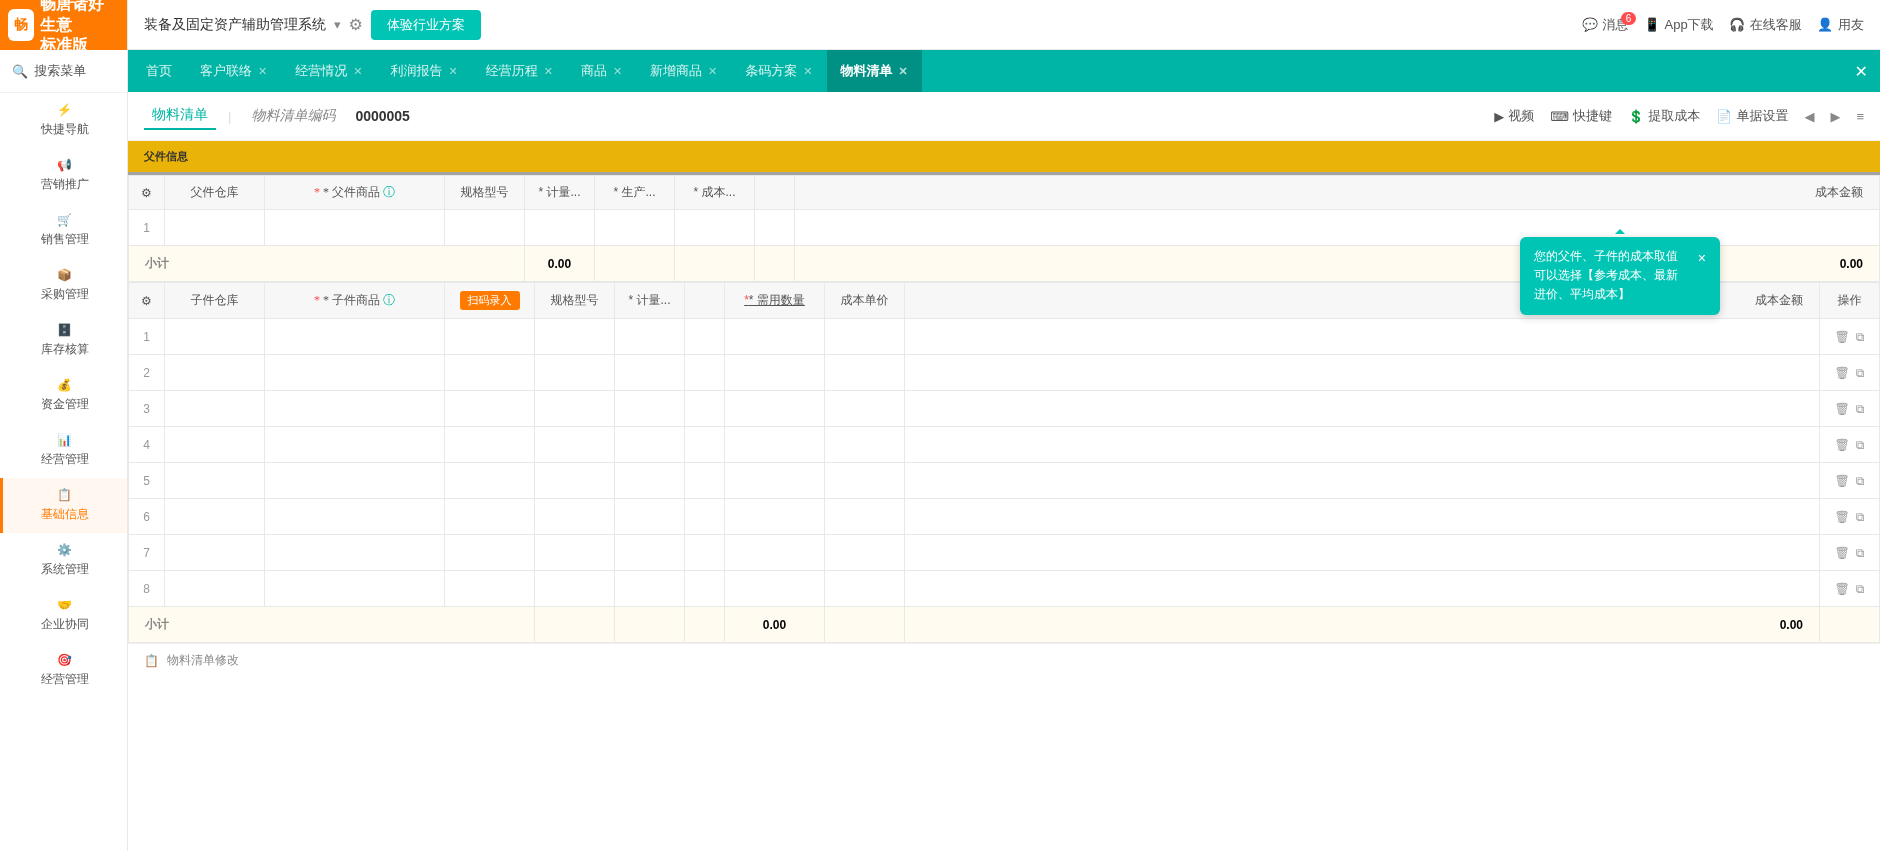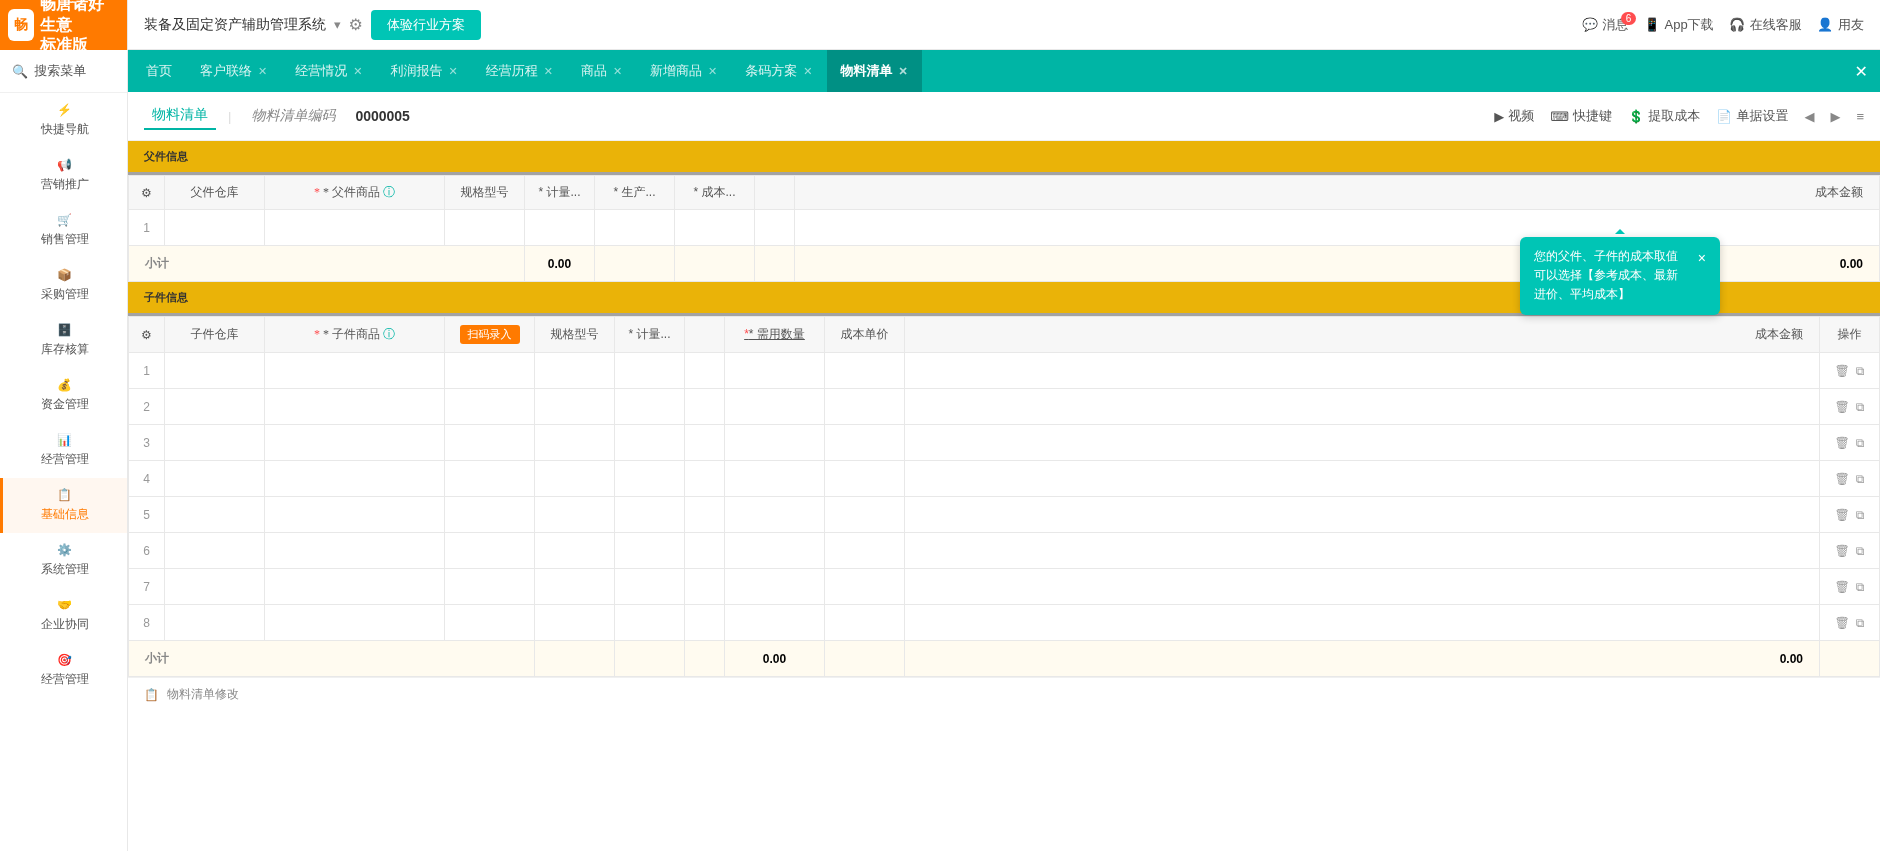--- a/index.html
+++ b/index.html
@@ -520,21 +520,20 @@
             <td style="font-weight:bold; text-align:center;">0.00</td>
             <td></td>
             <td></td>
             <td></td>
             <td style="text-align:right; padding-right:16px;">0.00</td>
           </tr>
         </tbody>
       </table>
     </div>
 
-    <div class="section-title">子件信息</div>
     <div style="overflow-x:auto;">
       <table class="data-table">
         <thead>
           <tr>
             <th class="col-setting th-settings">⚙</th>
             <th class="col-warehouse"><span>子件仓库</span></th>
             <th class="col-product">
               <span class="required-star">*</span> <span>* 子件商品</span> <span style="color:#00b5a5;">ⓘ</span>
             </th>
             <th class="col-scan">

